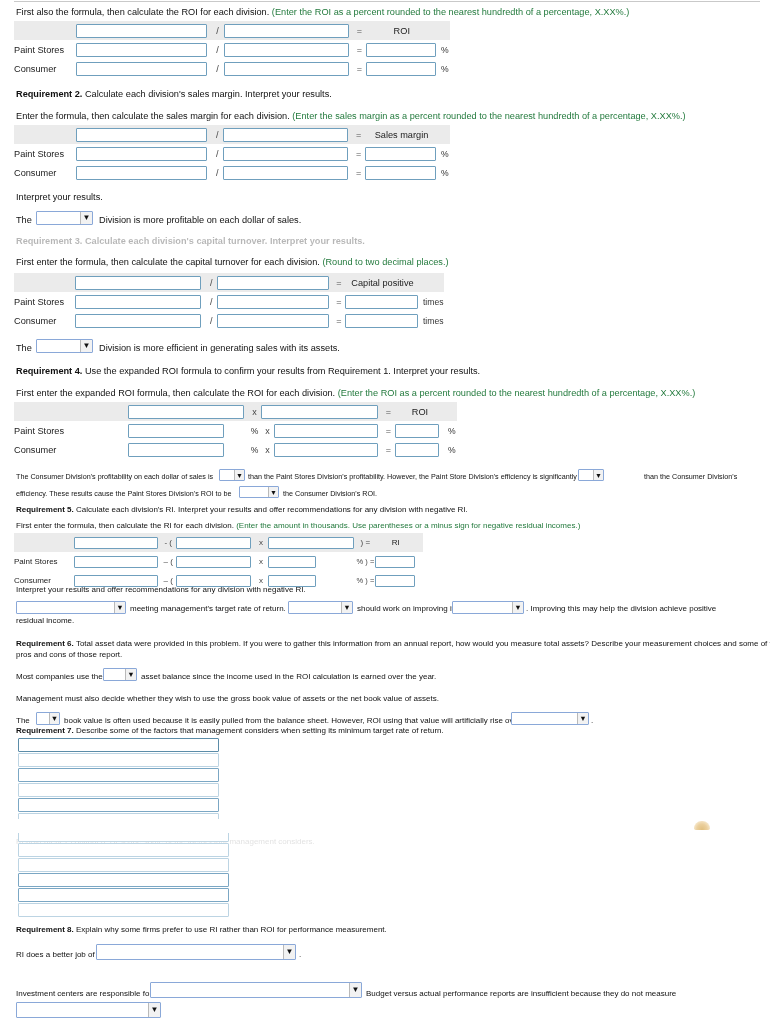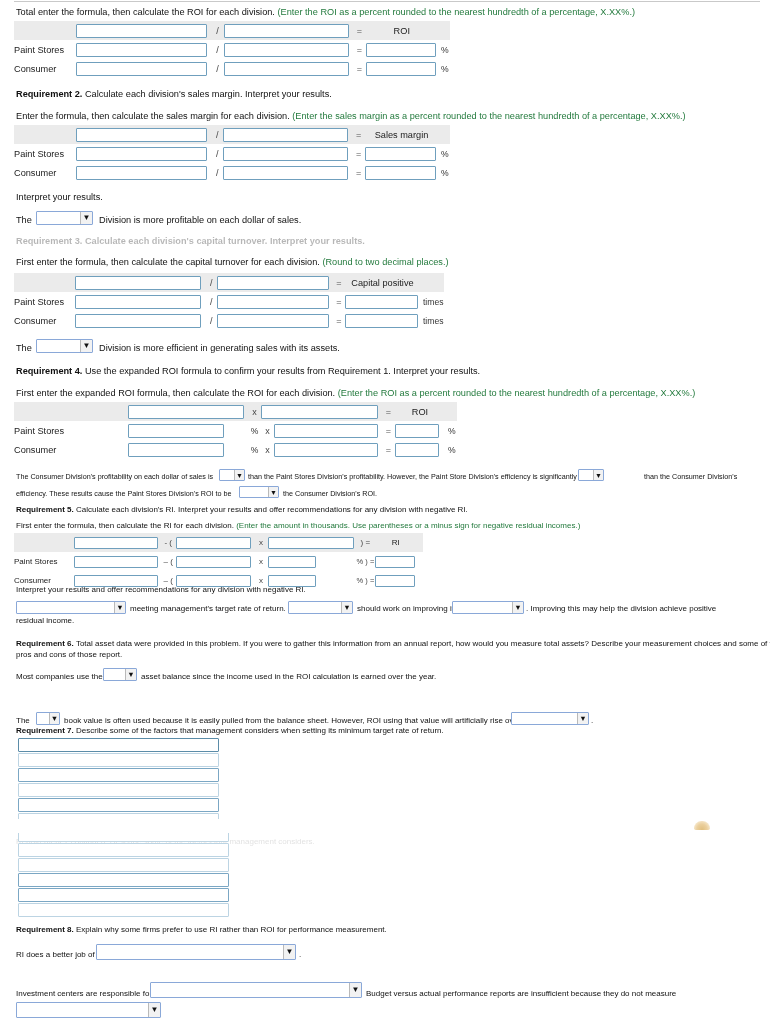--- a/index.html
+++ b/index.html
@@ -69,21 +69,21 @@
   }
 </style>
 </head>
 <body>
 
 <div class="page">
 
   <div class="topline"></div>
 
   <div class="abs txt" style="left:16px;top:7px;">
-    <span>Total enter the formula, then calculate the ROI for each division.</span>
+    <span>First also the formula, then calculate the ROI for each division.</span>
     <span class="green">(Enter the ROI as a percent rounded to the nearest hundredth of a percentage, X.XX%.)</span>
   </div>
 
   <table class="ftable" style="left:14px;top:21px;width:436px;">
     <tbody>
         <tr class="hdrrow">
       <td style="width:62px;"></td>
       <td style="width:140px;padding:0 4px 0 0 !important;">
             <span class="cell-in"></span>
           </td>
@@ -415,20 +415,21 @@
     <span class="bold">Requirement 6.</span><span> Total asset data were provided in this problem. If you were to gather this information from an annual report, how would you measure total assets? Describe your measurement choices and some of the</span>
   </div>
   <div class="abs txt sm" style="left:16px;top:650px;">pros and cons of those report.</div>
 
   <div class="abs txt sm" style="left:16px;top:672px;">Most companies use the</div>
   <div class="dd" style="left:103px;top:668px;width:34px;height:13px;">
     <span class="arrow" style="width:10px;font-size:7.5px;">▼</span>
   </div>
   <div class="abs txt sm" style="left:141px;top:672px;">asset balance since the income used in the ROI calculation is earned over the year.</div>
 
+  <div class="abs txt sm" style="left:16px;top:694px;">Management must also decide whether they wish to use the gross book value of assets or the net book value of assets.</div>
 
   <div class="abs txt sm" style="left:16px;top:716px;">The</div>
   <div class="dd" style="left:36px;top:712px;width:24px;height:13px;">
     <span class="arrow" style="width:9px;font-size:7.5px;">▼</span>
   </div>
   <div class="abs txt sm" style="left:64px;top:716px;">book value is often used because it is easily pulled from the balance sheet. However, ROI using that value will artificially rise over time due to</div>
   <div class="dd" style="left:511px;top:712px;width:78px;height:13px;">
     <span class="arrow" style="width:10px;font-size:7.5px;">▼</span>
   </div>
   <div class="abs txt sm" style="left:591px;top:716px;">.</div>

